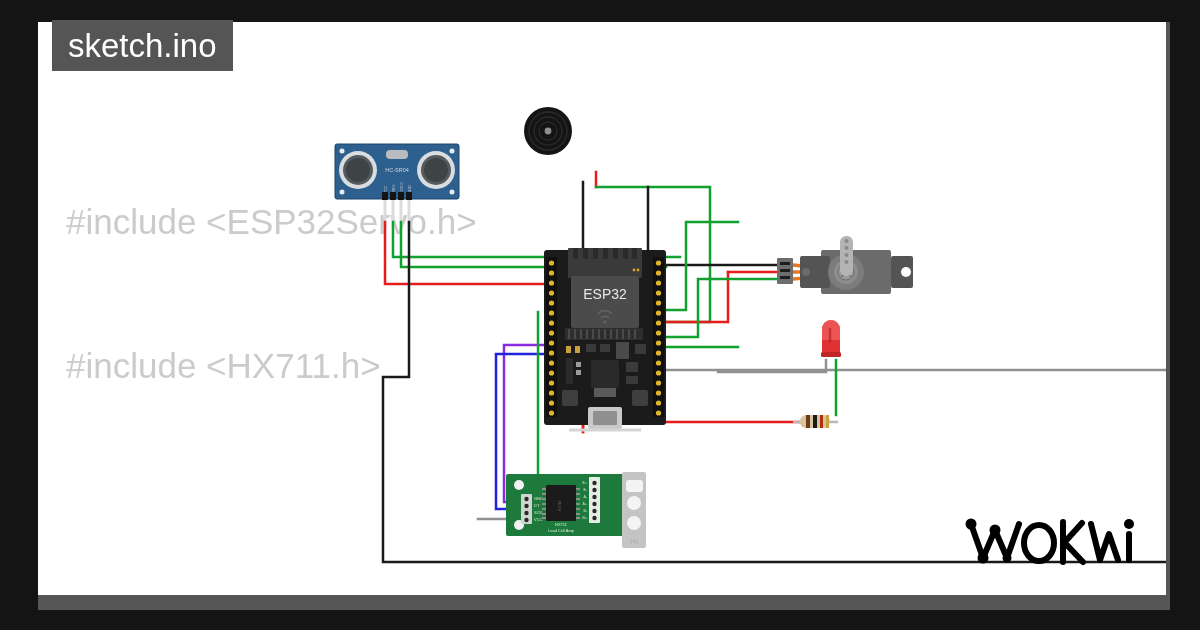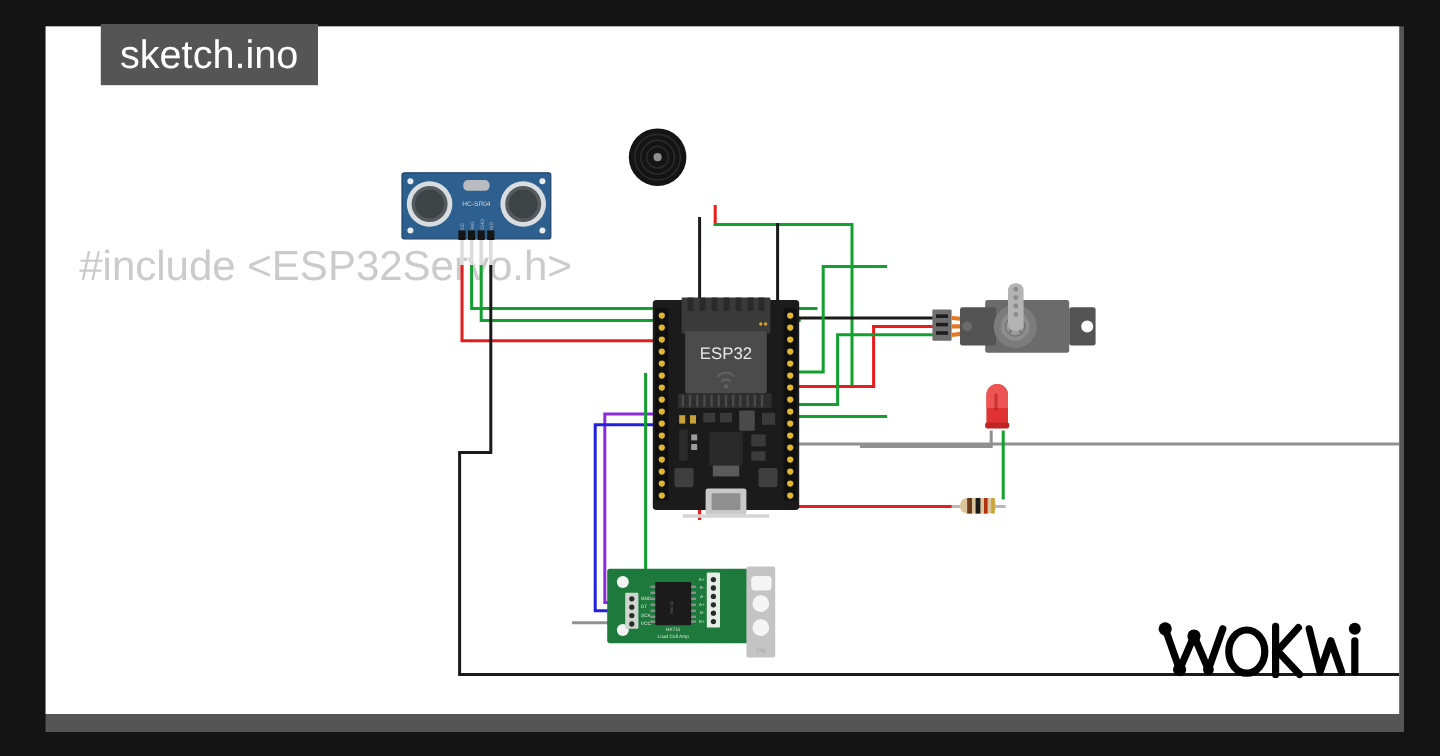--- a/index.html
+++ b/index.html
@@ -34,21 +34,21 @@
     color: #cbcbcb;
     white-space: pre;
     letter-spacing: 0px;
     pointer-events: none;
   }
   #code-layer .code-line { height: 48px; }
   #code-layer .blank { color: transparent; }
 
   
   #tab-badge {
-    position: absolute; left: 84px; top: 20px;
+    position: absolute; left: 52px; top: 20px;
     height: 51px;
     padding: 0 16px;
     background: #555555;
     color: #ffffff;
     font-size: 33px;
     line-height: 51px;
     white-space: nowrap;
     z-index: 60;
   }
 
@@ -66,20 +66,21 @@
 <body>
 
 <div id="root">
 
   <div id="frame-border"></div>
 
   <div id="canvas">
 
     <div id="code-layer">
       <div class="code-line">#include &lt;ESP32Servo.h&gt;</div>
+      <div class="code-line">#include &lt;HX711.h&gt;</div>
       <div class="code-line blank"></div>
       
       
       
       
       
       
       
       
     </div>

